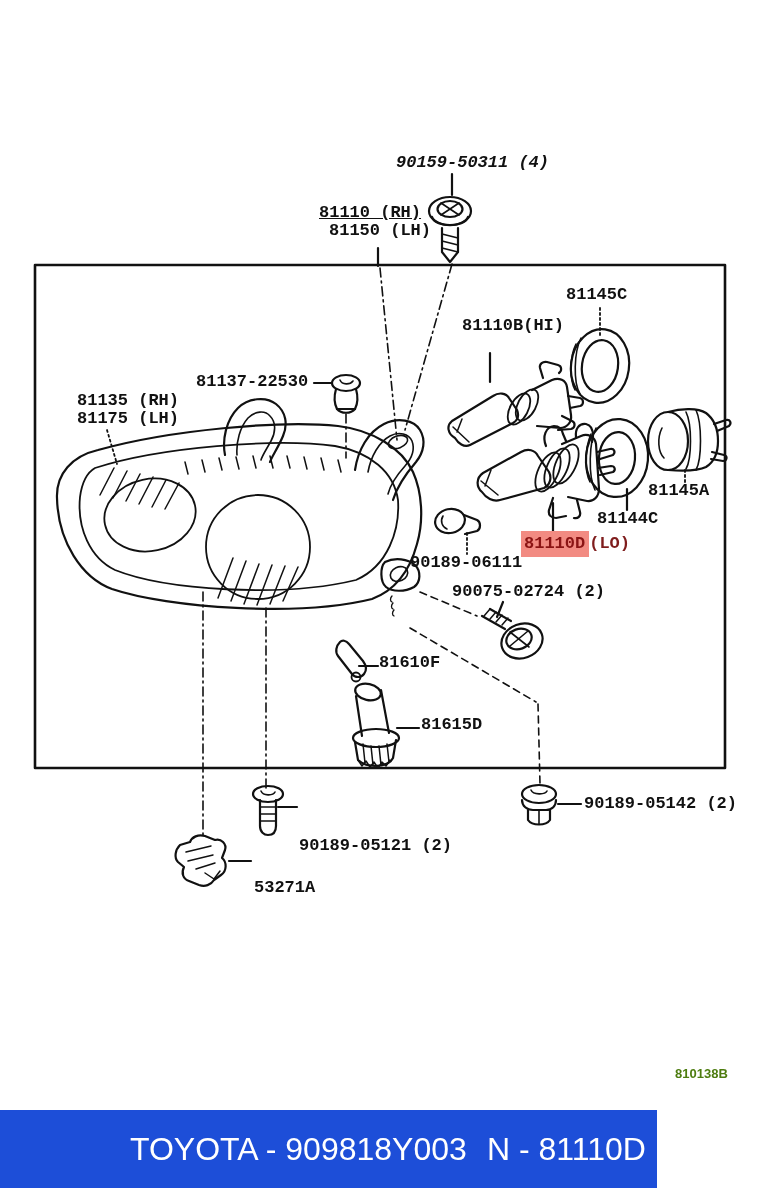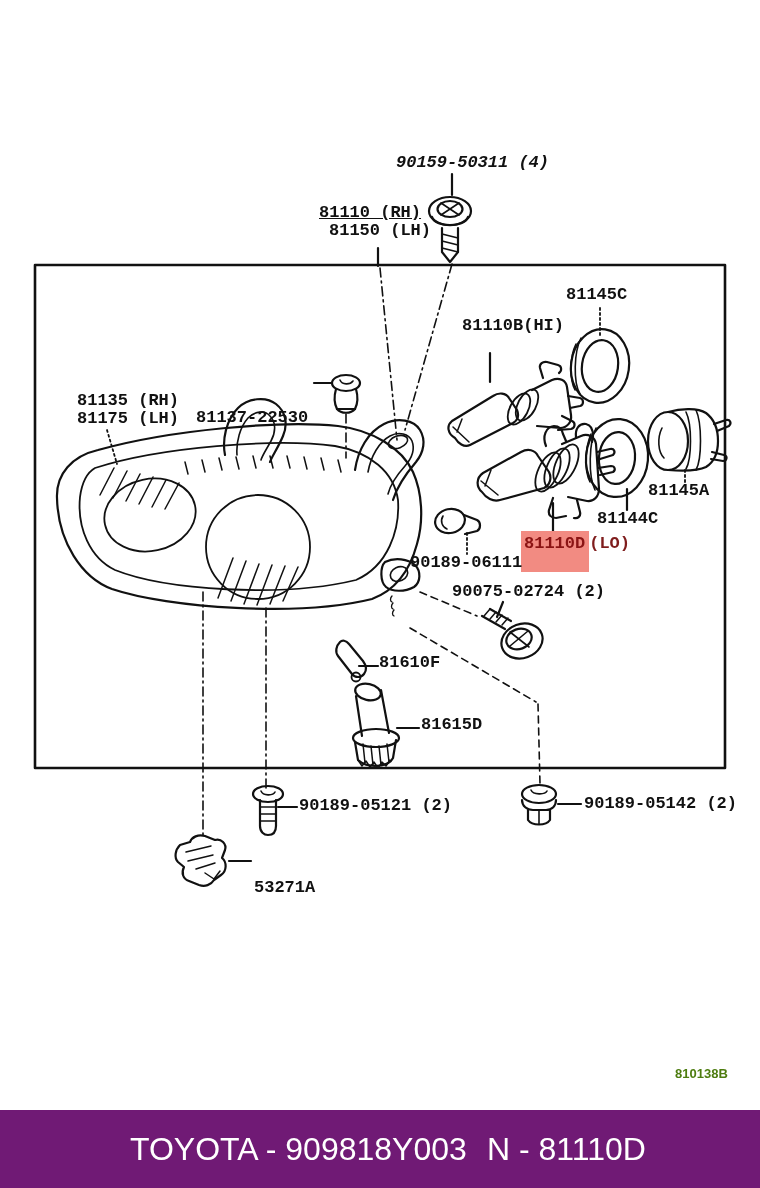--- a/index.html
+++ b/index.html
@@ -2,24 +2,24 @@
 <html><head>
 <meta charset="utf-8">
 <style>
   html,body{margin:0;padding:0;background:#ffffff;}
   .page{position:relative;width:760px;height:1188px;background:#ffffff;overflow:hidden;
         font-family:"Liberation Mono", monospace;}
   .lbl{position:absolute;font-family:"Liberation Mono", monospace;font-weight:bold;
        font-size:17px;line-height:18px;color:#111;white-space:nowrap;letter-spacing:0;}
   .lbl-sm{position:absolute;font-family:"Liberation Sans", sans-serif;font-weight:bold;
        font-size:13px;color:#4d7c0f;white-space:nowrap;}
-  .hl{background:#F28B82;color:#8B1414;padding:3px 4px 19px 3px;}
+  .hl{background:#F28B82;color:#8B1414;padding:3px 4px 4px 3px;}
   .beam{color:#7f1d1d;}
   svg{position:absolute;left:0;top:0;}
-  .footer{position:absolute;left:0;top:1110px;width:760px;height:78px;background:#701a75;}
+  .footer{position:absolute;left:0;top:1110px;width:657px;height:78px;background:#1d4ed8;}
   .footer span{position:absolute;font-family:"Liberation Sans", sans-serif;
        font-size:32px;color:#ffffff;line-height:78px;white-space:nowrap;}
   .ft-left{left:130px;top:0;}
   .ft-right{left:487px;top:0;}
 </style>
 </head>
 <body>
 
 <div class="page">
 
@@ -212,33 +212,33 @@
       <path stroke-width="1.5" d="M186,852 L211,846 M188,861 L213,855 M196,869 L215,863 M205,873 L214,879 L220,871"></path>
       <line x1="229" y1="861" x2="251" y2="861"></line>
     </g>
   </svg>
 
   <div class="lbl" style="left:396px;top:154px;font-style:italic;">90159-50311 (4)</div>
   <div class="lbl" style="left:319px;top:204px;text-decoration:underline;">81110 (RH)</div>
   <div class="lbl" style="left:329px;top:222px;">81150 (LH)</div>
   <div class="lbl" style="left:566px;top:286px;">81145C</div>
   <div class="lbl" style="left:462px;top:317px;text-align:center;">81110B(HI)</div>
-  <div class="lbl" style="left:196px;top:373px;margin-top:36px;">81137-22530</div>
+  <div class="lbl" style="left:196px;top:373px;">81137-22530</div>
   <div class="lbl" style="left:77px;top:392px;">81135 (RH)</div>
   <div class="lbl" style="left:77px;top:410px;">81175 (LH)</div>
   <div class="lbl" style="left:648px;top:482px;">81145A</div>
   <div class="lbl" style="left:597px;top:510px;">81144C</div>
   <div class="lbl" style="left:521px;top:535px;">
     <span class="hl">81110D</span><span class="beam">(LO)</span>
   </div>
   <div class="lbl" style="left:410px;top:554px;">90189-06111</div>
   <div class="lbl" style="left:452px;top:583px;">90075-02724 (2)</div>
   <div class="lbl" style="left:379px;top:654px;">81610F</div>
   <div class="lbl" style="left:421px;top:716px;">81615D</div>
-  <div class="lbl" style="left:299px;top:797px;">90189-05121 (2)</div>
+  <div class="lbl" style="left:299px;top:837px;">90189-05121 (2)</div>
   <div class="lbl" style="left:584px;top:795px;">90189-05142 (2)</div>
   <div class="lbl" style="left:254px;top:850px;margin-top:29px;">53271A</div>
 
   <div class="lbl-sm" style="left:675px;top:1066px;">810138B</div>
 
   <div class="footer">
     <span class="ft-left">TOYOTA - 909818Y003</span>
     <span class="ft-right">N - 81110D</span>
   </div>
 

